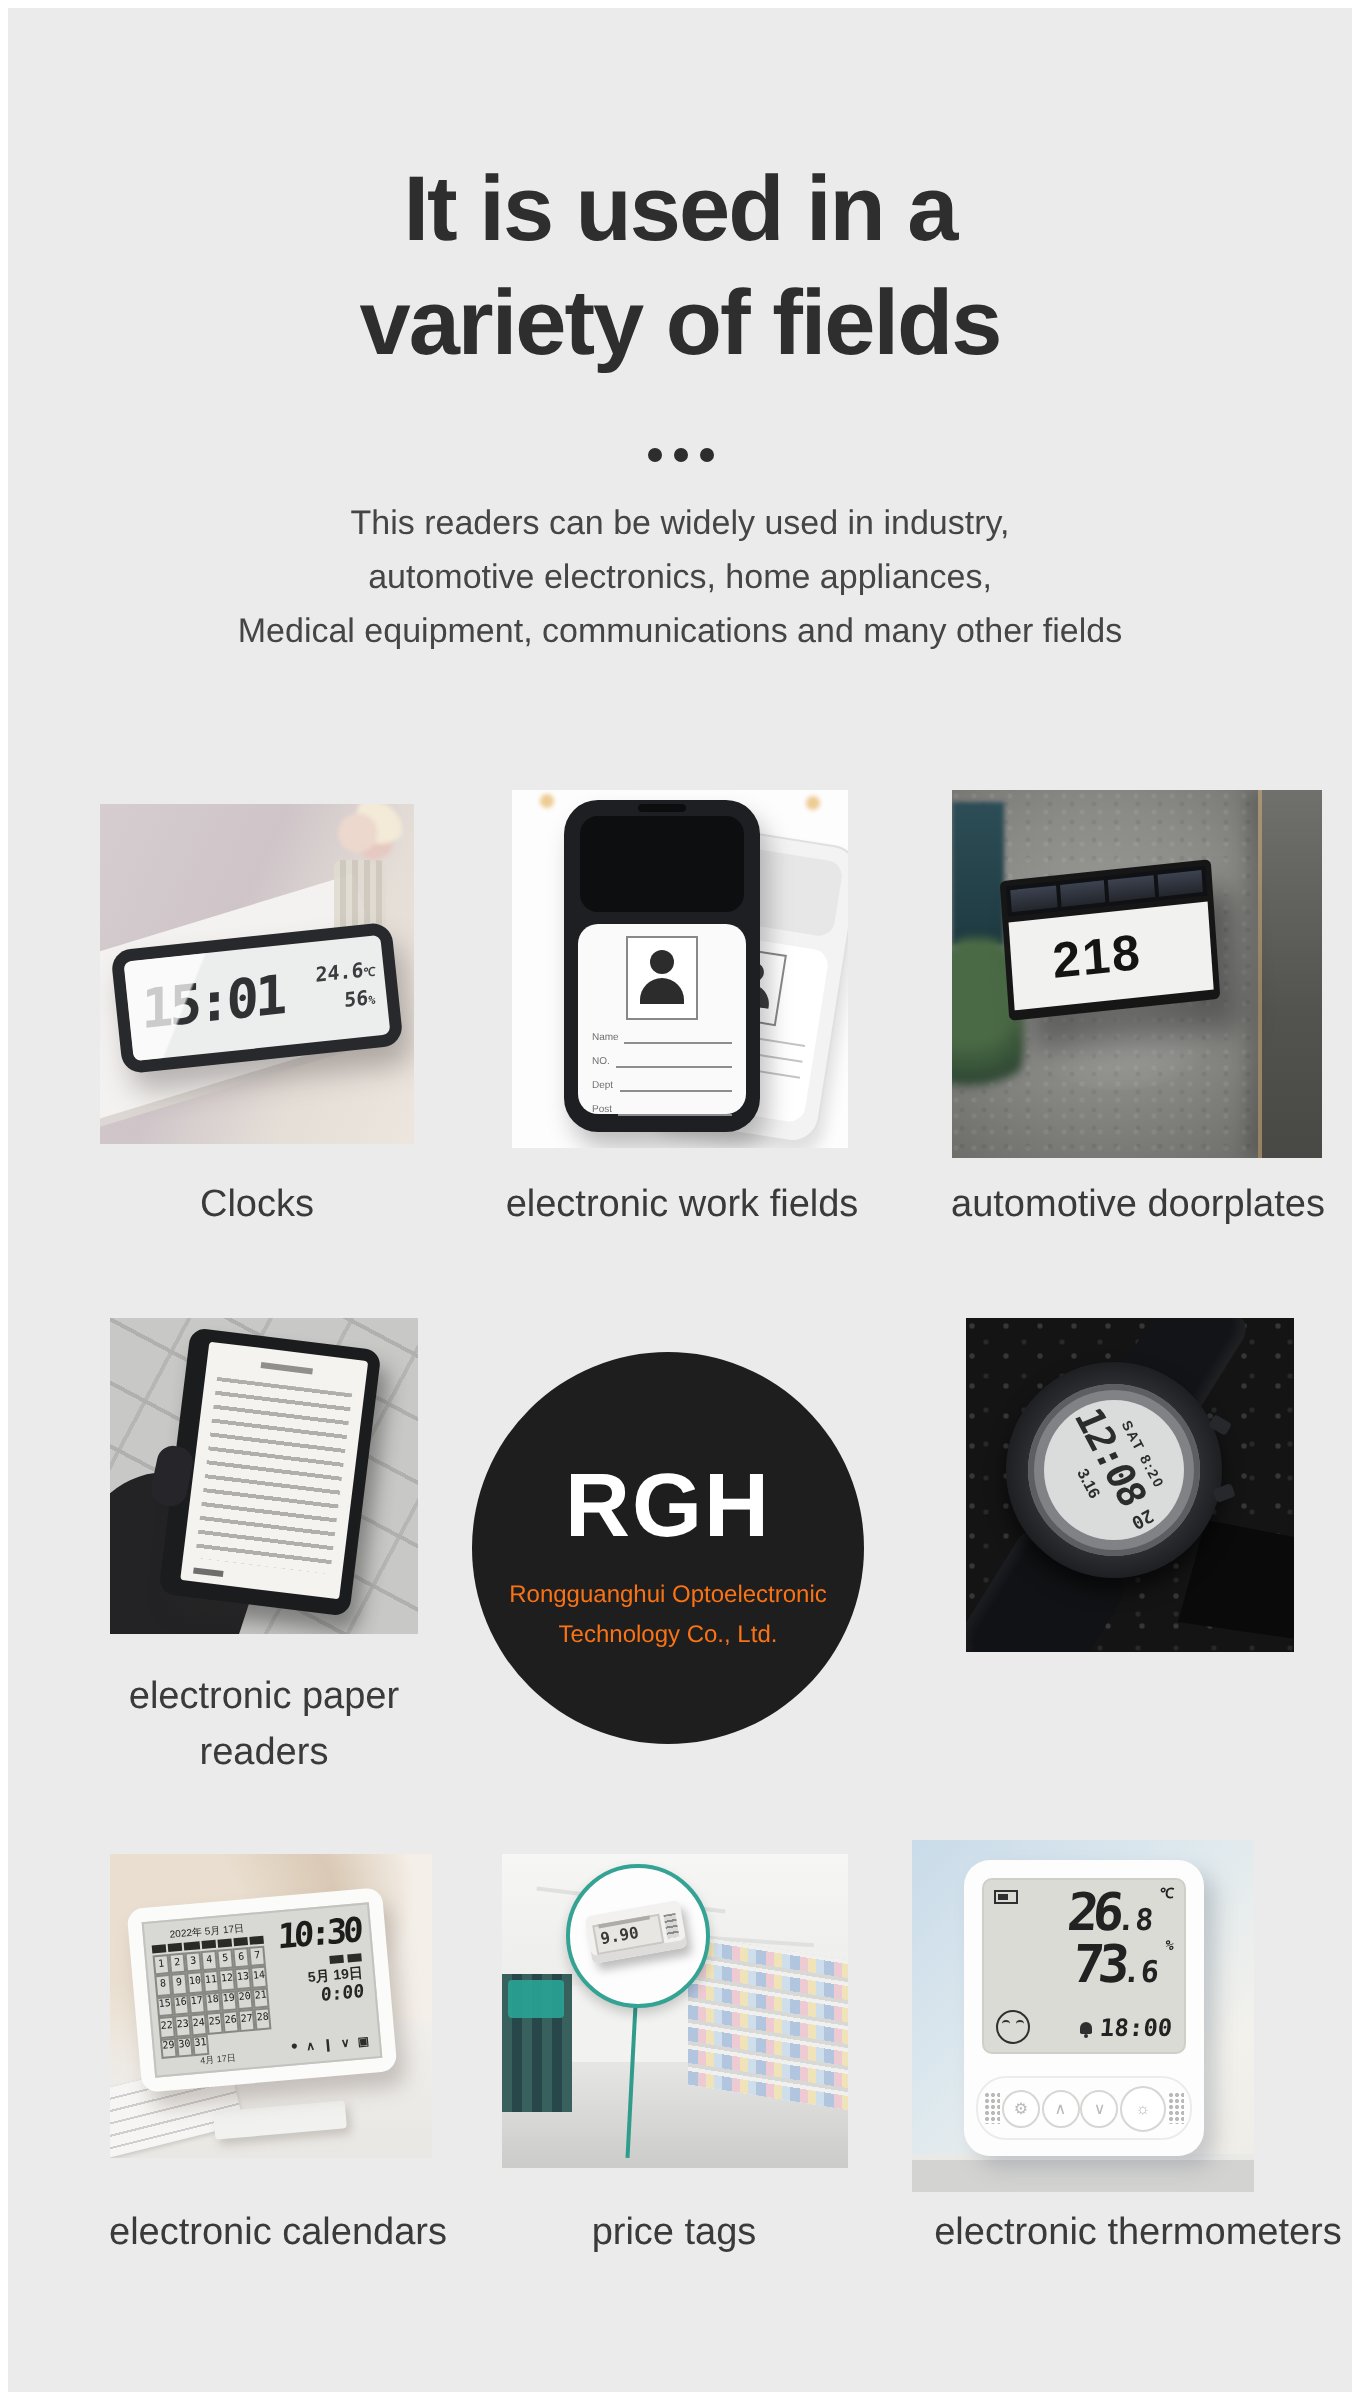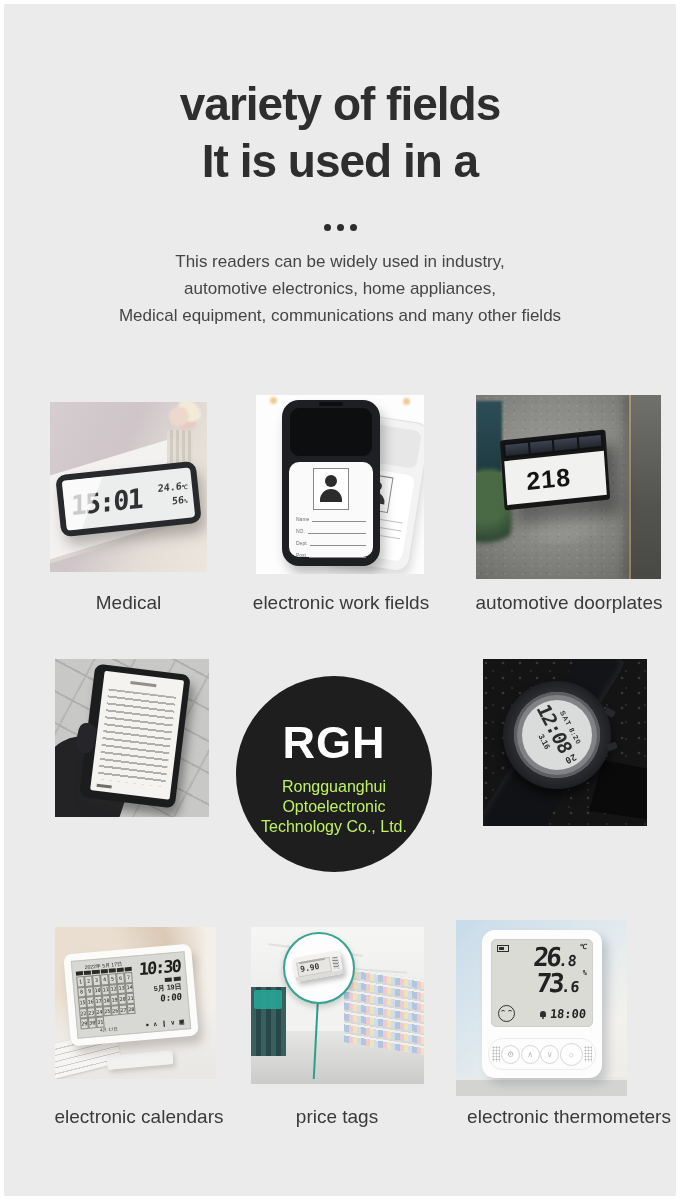--- a/index.html
+++ b/index.html
@@ -103,21 +103,21 @@
   .rd-title{position:absolute;left:34%;top:7px;width:32%;height:3px;background:#8f8f8d;}
   .rd-lines{position:absolute;left:8%;top:17px;width:85%;bottom:12px;
             background:repeating-linear-gradient(180deg,#a3a3a1 0 2px,transparent 2px 7px);opacity:.85;}
   .rd-foot{position:absolute;left:8%;bottom:4px;width:18%;height:3px;background:#6e6e6c;}
   .rd-finger{position:absolute;left:22px;top:64px;width:18px;height:30px;background:#26262a;border-radius:8px;transform:rotate(12deg);}
 
   
   .t-logo{left:232px;top:672px;width:196px;height:196px;border-radius:50%;background:#1e1e1e;
           display:flex;flex-direction:column;align-items:center;justify-content:center;text-align:center;}
   .logo-abbr{color:#fff;font-size:45px;font-weight:700;letter-spacing:1px;line-height:48px;margin-top:8px;}
-  .logo-co{color:#bef264;font-size:16px;line-height:20px;margin-top:10px;}
+  .logo-co{color:#f97316;font-size:12px;line-height:20px;margin-top:10px;}
 
   
   .t-watch{left:479px;top:655px;width:164px;height:167px;background:#141414;}
   .w-speck{position:absolute;inset:0;opacity:.9;
     background-image:radial-gradient(circle at 3px 4px,#3b3b3b 1px,transparent 1.7px),
                      radial-gradient(circle at 10px 12px,#2b2b2b 1px,transparent 1.6px),
                      radial-gradient(circle at 15px 6px,#474747 .8px,transparent 1.4px);
     background-size:17px 15px,19px 17px,13px 11px;}
   .w-rock{position:absolute;right:-12px;bottom:6px;width:70px;height:60px;background:#0a0a0a;
           clip-path:polygon(20% 0,100% 18%,90% 100%,0 85%);}
@@ -227,22 +227,22 @@
           font-size:8px;display:flex;align-items:center;justify-content:center;}
   .th-btn.big{width:21px;height:21px;}
 </style>
 </head>
 <body>
 
 <div class="canvas">
   <div class="panel">
 
     <div class="title">
+      <div>It is used in a</div>
       <div>variety of fields</div>
-      <div>It is used in a</div>
     </div>
     <div class="dots">
         <i></i>
         <i></i>
         <i></i>
       </div>
     <div class="subtitle">
       <div>This readers can be widely used in industry,</div>
       <div>automotive electronics, home appliances,</div>
       <div>Medical equipment, communications and many other fields</div>
@@ -256,21 +256,21 @@
       <div class="clk-body">
         <div class="clk-lcd">
           <div class="clk-time">15:01</div>
           <div class="clk-side">
             <div><span>24.6</span><small>℃</small></div>
             <div><span>56</span><small>%</small></div>
           </div>
         </div>
       </div>
     </div>
-    <div class="cap" style="left:46px;width:157px;top:585px;">Medical</div>
+    <div class="cap" style="left:46px;width:157px;top:585px;">Clocks</div>
 
     <div class="tile t-badge">
       <span class="bdg-mark" style="left:14px;top:2px;"></span>
       <span class="bdg-mark" style="right:14px;top:3px;"></span>
       <div class="bdg-back">
         <div class="bdg-top"></div>
         <div class="bdg-card">
           <div class="avatar gray"></div>
           <div class="fld">
               <i></i>
@@ -333,20 +333,24 @@
       <div class="rd-pave"></div>
       <div class="rd-glove"></div>
       <div class="rd-dev">
         <div class="rd-screen">
           <div class="rd-title"></div>
           <div class="rd-lines"></div>
           <div class="rd-foot"></div>
         </div>
       </div>
       <div class="rd-finger"></div>
+    </div>
+    <div class="cap" style="left:38px;width:180px;top:831px;">
+      <div>electronic paper</div>
+      <div>readers</div>
     </div>
 
     <div class="tile t-logo">
       <div class="logo-abbr">RGH</div>
       <div class="logo-co">
         <div>Rongguanghui Optoelectronic</div>
         <div>Technology Co., Ltd.</div>
       </div>
     </div>
 

